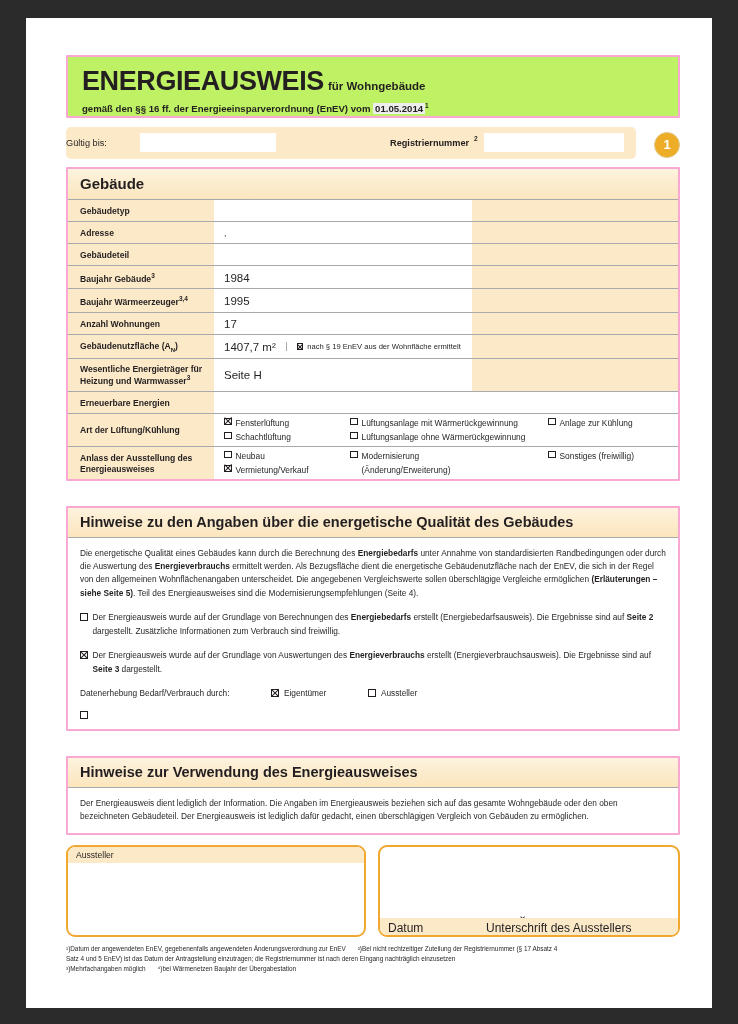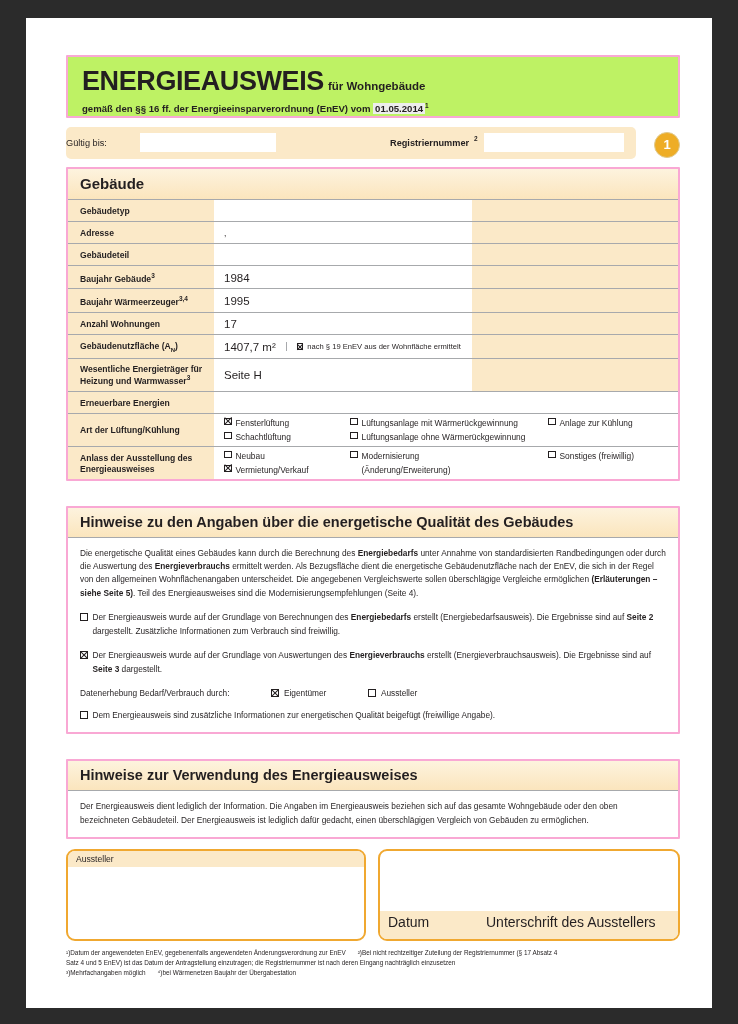--- a/index.html
+++ b/index.html
@@ -261,23 +261,23 @@
     flex: 1 1 auto;
     border: 2px solid #f0a830;
     border-radius: 9px;
     background: #fff;
     position: relative;
     overflow: hidden;
   }
   .sig-right-foot {
     position: absolute;
     left: 0; right: 0; bottom: 0;
-    height: 28px;
+    height: 17px;
     background: #fbe9c8;
-    font-size: 14px;
+    font-size: 12px;
     color: #231f20;
     display: flex;
   }
   .sig-right-foot .d { padding: 3px 0 0 8px; flex: 0 0 106px; }
   .sig-right-foot .u { padding: 3px 0 0 0; }
   .cursor {
     position: absolute;
     left: 138px; bottom: 14px;
     width: 8px; height: 11px;
     color: #3b3b3b;
@@ -473,21 +473,20 @@
           <span>Eigentümer</span>
         </span>
         <span class="q2">
           <span class="cb"></span>
           <span>Aussteller</span>
         </span>
       </div>
 
       <div class="opt">
         <span class="cb"></span>
-        <span>Dem Energieausweis sind zusätzliche Informationen zur energetischen Qualität beigefügt (freiwillige Angabe).</span>
       </div>
     </div>
   </div>
 
   <div class="panel hv">
     <div class="sec-head small">Hinweise zur Verwendung des Energieausweises</div>
     <div class="hv-body">
       <div class="para">Der Energieausweis dient lediglich der Information. Die Angaben im Energieausweis beziehen sich auf das gesamte Wohngebäude oder den oben bezeichneten Gebäudeteil. Der Energieausweis ist lediglich dafür gedacht, einen überschlägigen Vergleich von Gebäuden zu ermöglichen.</div>
     </div>
   </div>

